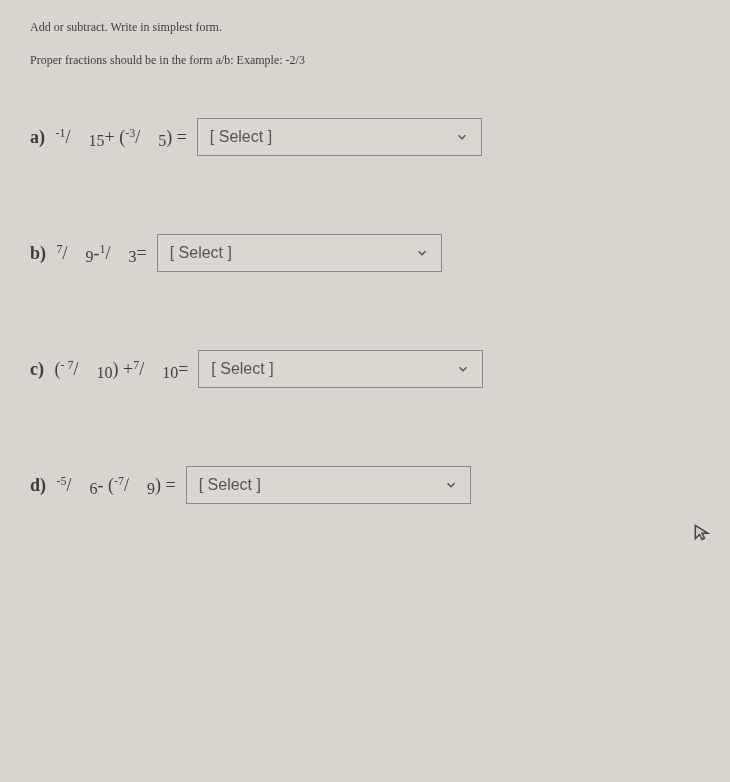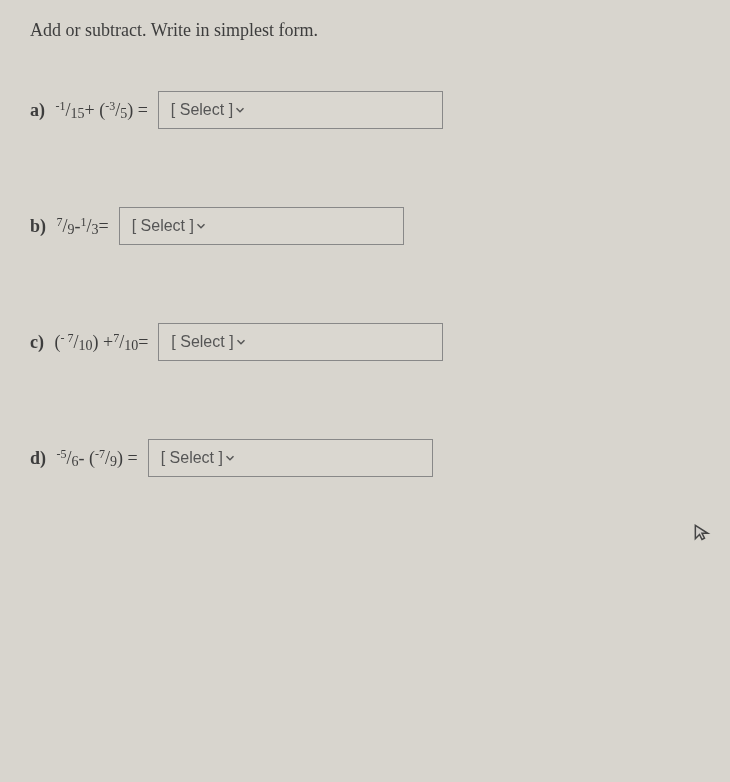--- a/index.html
+++ b/index.html
@@ -13,21 +13,21 @@
       background: #d8d5ce;
       font-family: Georgia, 'Times New Roman', serif;
       color: #4a4a4a;
       padding: 20px 30px;
       position: relative;
     }
     .instructions {
       margin-bottom: 50px;
     }
     .instruction-line {
-      font-size: 18px;
+      font-size: 12px;
       margin-bottom: 18px;
       color: #3d3d3d;
     }
     .question-row {
       display: flex;
       align-items: center;
       margin-bottom: 78px;
     }
     .question-label {
       font-weight: bold;
@@ -40,28 +40,29 @@
       color: #3d3d3d;
       display: inline-flex;
       align-items: center;
     }
     .expression sup {
       font-size: 12px;
       position: relative;
       top: -4px;
     }
     .expression sub {
-      font-size: 14px;
+      font-size: 16px;
       position: relative;
       bottom: -4px;
+      margin-left: 18px;
     }
     .select-box {
       display: inline-flex;
       align-items: center;
-      justify-content: flex-start;
+      justify-content: space-between;
       border: 1px solid #888;
       background: rgba(220, 218, 210, 0.5);
       padding: 8px 12px;
       margin-left: 10px;
       min-width: 285px;
       height: 38px;
       cursor: pointer;
     }
     .select-placeholder {
       color: #555;
@@ -83,20 +84,21 @@
       top: 522px;
       width: 20px;
       height: 20px;
     }
   </style>
 </head>
 <body>
 
 <div class="instructions">
   <p class="instruction-line">Add or subtract. Write in simplest form.</p>
+  <p class="instruction-line">Proper fractions should be in the form a/b: Example: -2/3</p>
 </div>
 
 <div class="question-row">
   <span class="question-label">a)</span>
   <span class="expression">
     &nbsp;<sup>-1</sup>/<sub>15</sub><span> + (</span><sup>-3</sup>/<sub>5</sub><span>)  =</span>
   </span>
   <div class="select-box">
     <span class="select-placeholder">[ Select ]</span>
     <span class="chevron">

